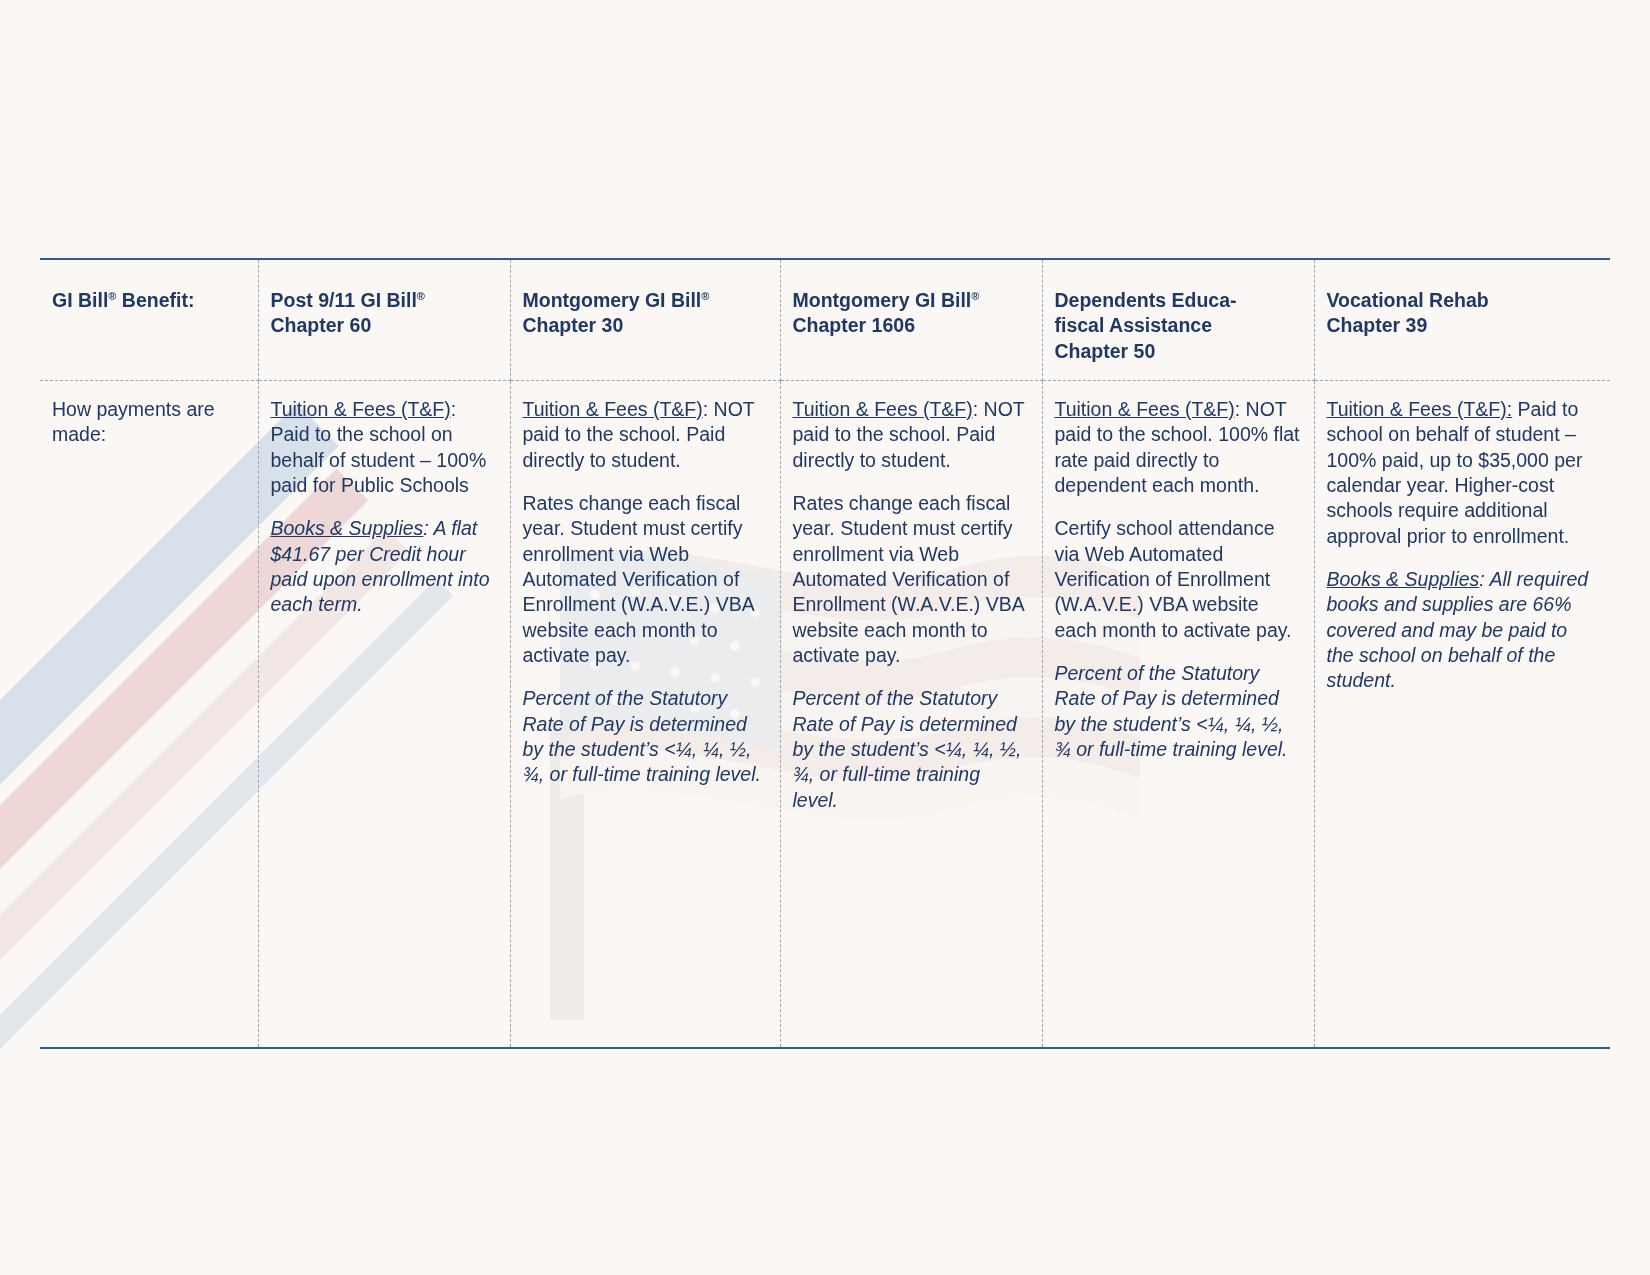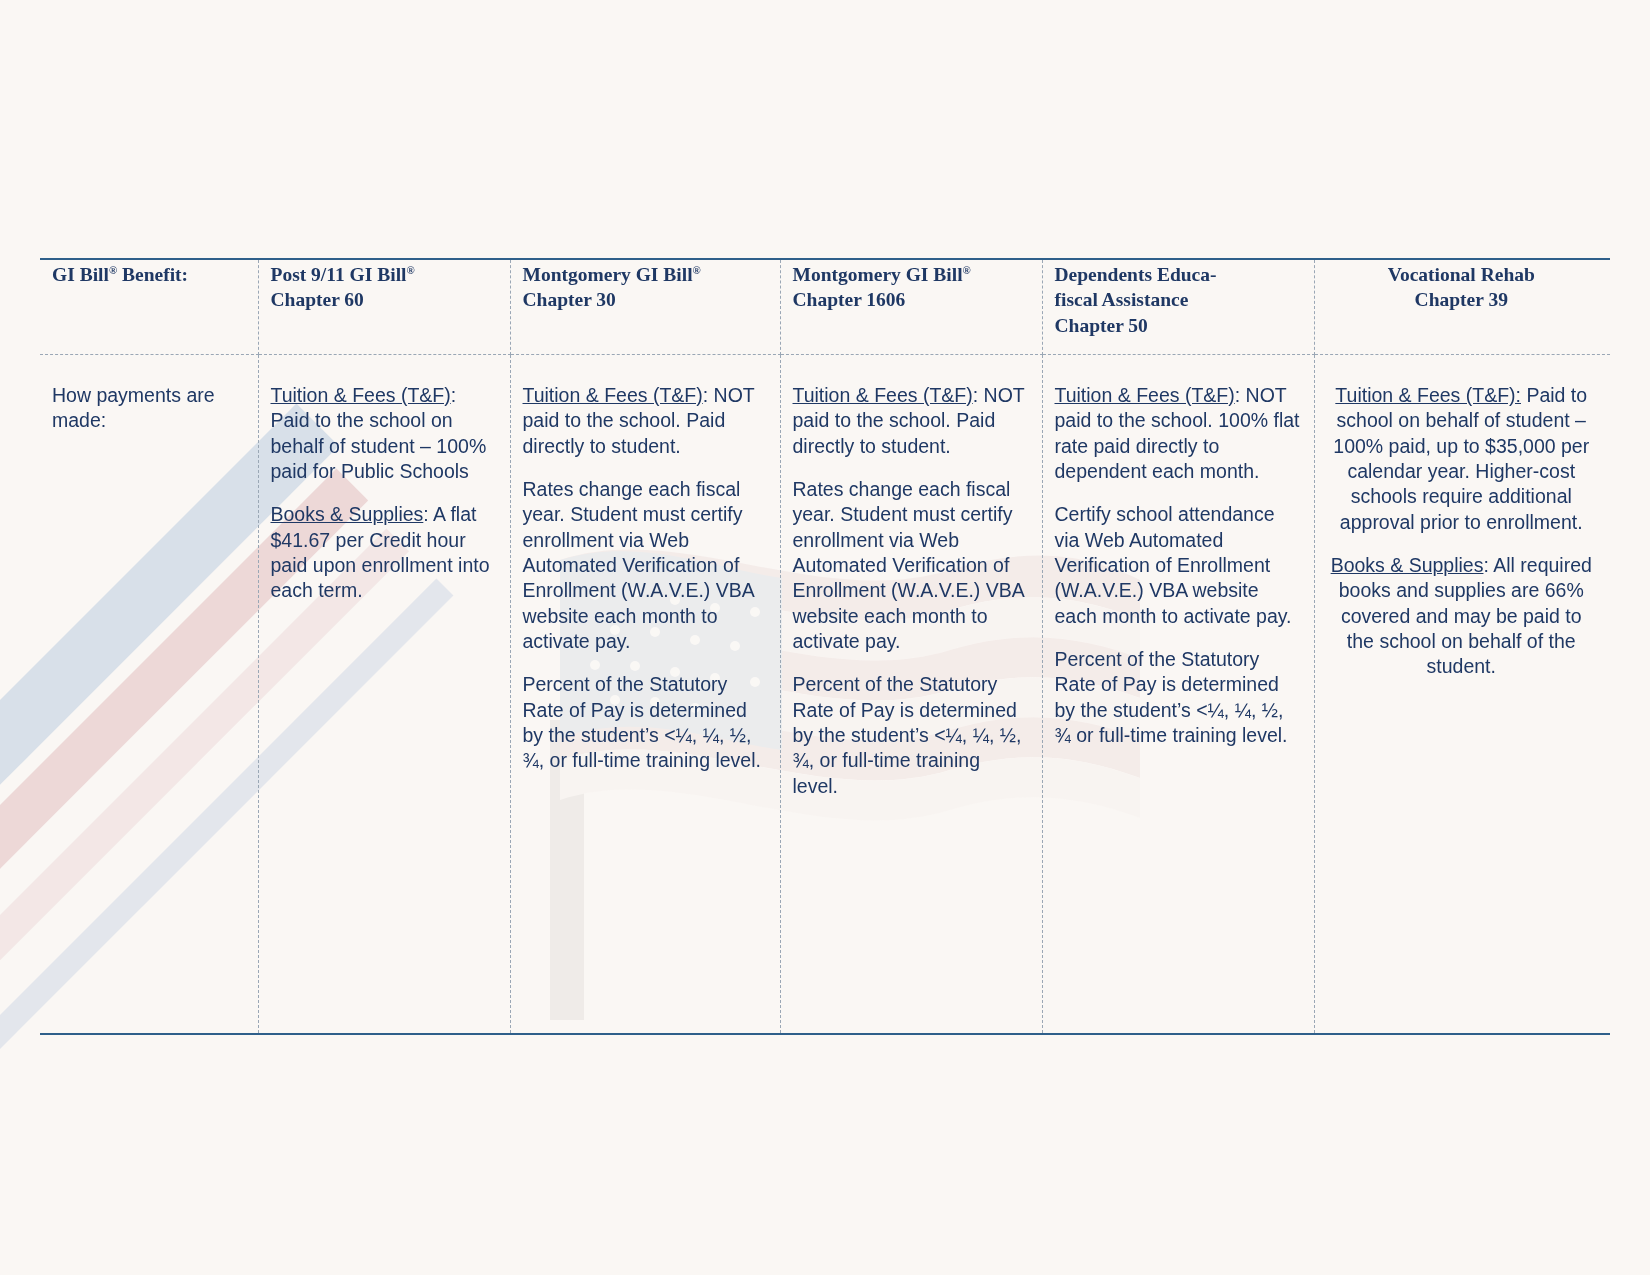--- a/index.html
+++ b/index.html
@@ -63,49 +63,48 @@
   table.matrix th, table.matrix td {
     vertical-align: top;
     text-align: left;
     padding: 10px 14px 10px 12px;
     border-right: 1px dashed #9aa7b5;
     font-size: 19.5px;
     line-height: 1.30;
   }
   table.matrix th:last-child, table.matrix td:last-child {
     border-right: none;
-    text-align: center;
   }
   table.matrix thead th {
     font-weight: bold;
     border-bottom: 1px dashed #9aa7b5;
     height: 82px;
-    padding-top: 2px;
-    font-family: Liberation Serif, serif;
+    padding-top: 28px;
   }
   table.matrix tbody td {
     border-bottom: 2px solid #2e5f8a;
     height: 640px;
-    padding-top: 28px;
+    padding-top: 16px;
   }
   .col1 { width: 218px; }
   .col2 { width: 252px; }
   .col3 { width: 270px; }
   .col4 { width: 262px; }
   .col5 { width: 272px; }
   .col6 { width: 296px; }
 
   .cell-label {
     font-weight: normal;
   }
   .para {
     margin: 0 0 18px 0;
   }
   .para:last-child {
     margin-bottom: 0;
+    font-style: italic;
   }
   .u {
     text-decoration: underline;
   }
   sup {
     font-size: 11px;
     vertical-align: super;
     line-height: 0;
   }
   .hdr-line2 { display: block; }

